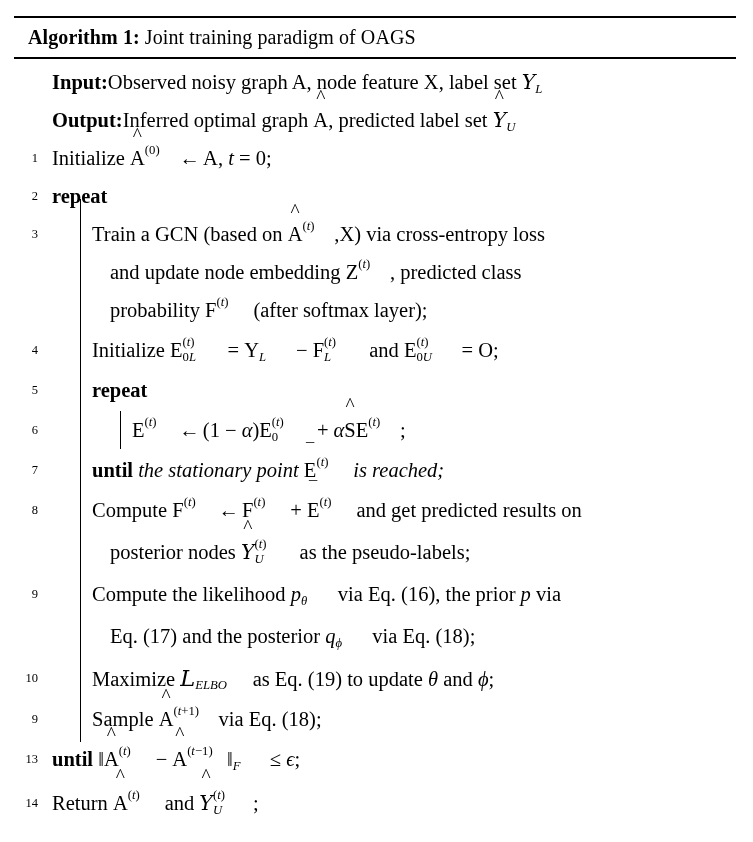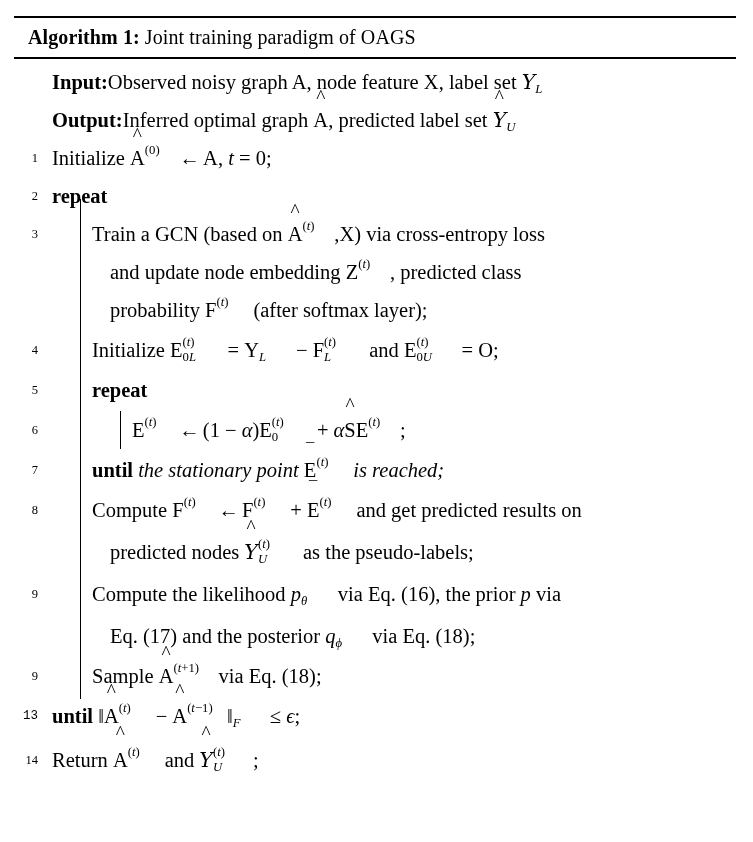--- a/index.html
+++ b/index.html
@@ -246,45 +246,52 @@
       <div class="content">
         <span class="txt"><b class="kw">until</b>&nbsp;<i class="it">the stationary point </i><span class="stack pad1"><span class="barred"><span class="bar">¯</span><span class="m mup">E</span></span><span class="sup"><span>(</span><span class="mi">t</span><span>)</span></span></span><i class="it"> is reached;</i></span>
       </div>
     </div>
 
     <div class="line ind1" style="min-height:80px;">
       <div class="lineno" style="line-height:42px;">8</div>
       <div class="vbar1" style="top:-4px;height:90px;"></div>
       <div class="content" style="line-height:42px;">
         <span class="txt"><span>Compute</span>&nbsp;<span class="stack pad1"><span class="m mup">F</span><span class="sup"><span>(</span><span class="mi">t</span><span>)</span></span></span><span class="arrow">←</span><span class="stack pad1"><span class="m mup">F</span><span class="sup"><span>(</span><span class="mi">t</span><span>)</span></span></span>&nbsp;<span>+</span>&nbsp;<span class="stack pad1"><span class="barred"><span class="bar">¯</span><span class="m mup">E</span></span><span class="sup"><span>(</span><span class="mi">t</span><span>)</span></span></span><span> and get predicted results on</span></span>
-        <span class="txt cont"><span>predicted nodes </span><span class="stack pad2"><span class="hatted"><span class="hat">^</span><span class="scr">Y</span></span><span class="sup"><span>(</span><span class="mi">t</span><span>)</span></span><span class="sub mi">U</span></span><span> as the pseudo-labels;</span></span>
+        <span class="txt cont"><span>posterior nodes </span><span class="stack pad2"><span class="hatted"><span class="hat">^</span><span class="scr">Y</span></span><span class="sup"><span>(</span><span class="mi">t</span><span>)</span></span><span class="sub mi">U</span></span><span> as the pseudo-labels;</span></span>
       </div>
     </div>
 
     <div class="line ind1" style="min-height:80px;">
       <div class="lineno" style="line-height:42px;">9</div>
       <div class="vbar1" style="top:-4px;height:90px;"></div>
       <div class="content" style="line-height:42px;">
         <span class="txt"><span>Compute the likelihood </span><span class="stack pad1"><span class="mi">p</span><span class="sub mi">θ</span></span><span> via Eq. (16), the prior </span><span class="mi">p</span><span> via</span></span>
         <span class="txt cont"><span>Eq. (17) and the posterior </span><span class="stack pad1"><span class="mi">q</span><span class="sub mi">ϕ</span></span><span> via Eq. (18);</span></span>
       </div>
     </div>
 
+    <div class="line ind1" style="min-height:42px;">
+      <div class="lineno" style="line-height:42px;">10</div>
+      <div class="vbar1" style="top:-4px;height:50px;"></div>
+      <div class="content" style="line-height:42px;">
+        <span class="txt"><span>Maximize </span><span class="stack pad3"><span class="cal">L</span><span class="sub mi">ELBO</span></span><span> as Eq. (19) to update </span><span class="mi">θ</span><span> and </span><span class="mi">ϕ</span><span>;</span></span>
+      </div>
+    </div>
 
     <div class="line ind1">
       <div class="lineno">9</div>
       <div class="vbar1" style="top:-4px;height:46px;"></div>
       <div class="content">
         <span class="txt"><span>Sample </span><span class="stack pad2"><span class="hatted"><span class="hat">^</span><span class="m mup">A</span></span><span class="sup"><span>(</span><span class="mi">t</span><span>+</span><span>1</span><span>)</span></span></span><span> via Eq. (18);</span></span>
       </div>
     </div>
 
 
     <div class="line ind0" style="min-height:42px;">
-      <div class="lineno" style="line-height:42px;font-family:Liberation Mono, monospace;">13</div>
+      <div class="lineno" style="line-height:42px;">13</div>
       <div class="content" style="line-height:42px;">
         <span class="txt"><b class="kw">until</b>&nbsp;<span>‖</span><span class="stack pad1"><span class="hatted"><span class="hat">^</span><span class="m mup">A</span></span><span class="sup"><span>(</span><span class="mi">t</span><span>)</span></span></span>&nbsp;<span>−</span>&nbsp;<span class="stack pad2"><span class="hatted"><span class="hat">^</span><span class="m mup">A</span></span><span class="sup"><span>(</span><span class="mi">t</span><span>−</span><span>1</span><span>)</span></span></span><span class="stack pad1"><span>‖</span><span class="sub mi">F</span></span>&nbsp;<span>≤</span>&nbsp;<span class="mi">ϵ</span><span>;</span></span>
       </div>
     </div>
 
     <div class="line ind0" style="min-height:46px;">
       <div class="lineno" style="line-height:46px;">14</div>
       <div class="content" style="line-height:46px;">
         <span class="txt"><span>Return </span><span class="stack pad1"><span class="hatted"><span class="hat">^</span><span class="m mup">A</span></span><span class="sup"><span>(</span><span class="mi">t</span><span>)</span></span></span><span> and </span><span class="stack pad2"><span class="hatted"><span class="hat">^</span><span class="scr">Y</span></span><span class="sup"><span>(</span><span class="mi">t</span><span>)</span></span><span class="sub mi">U</span></span><span>;</span></span>
       </div>

